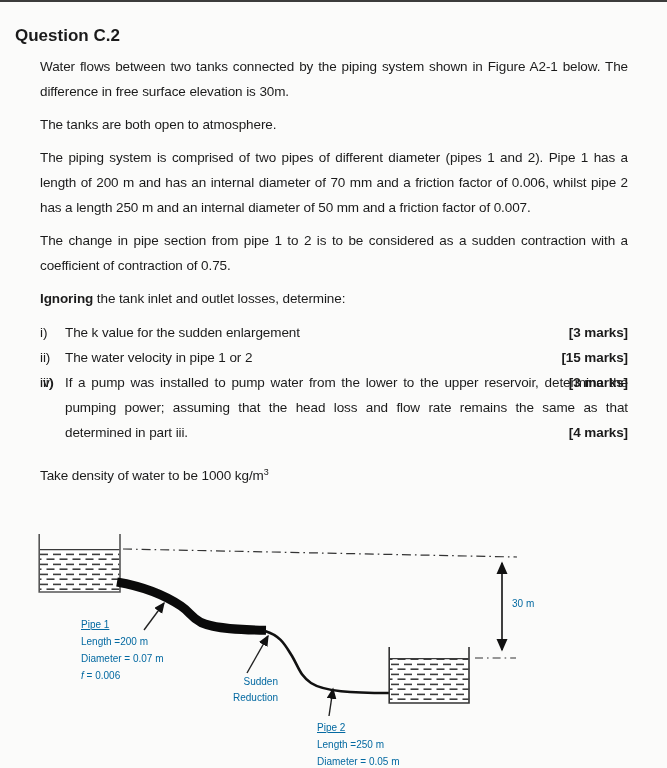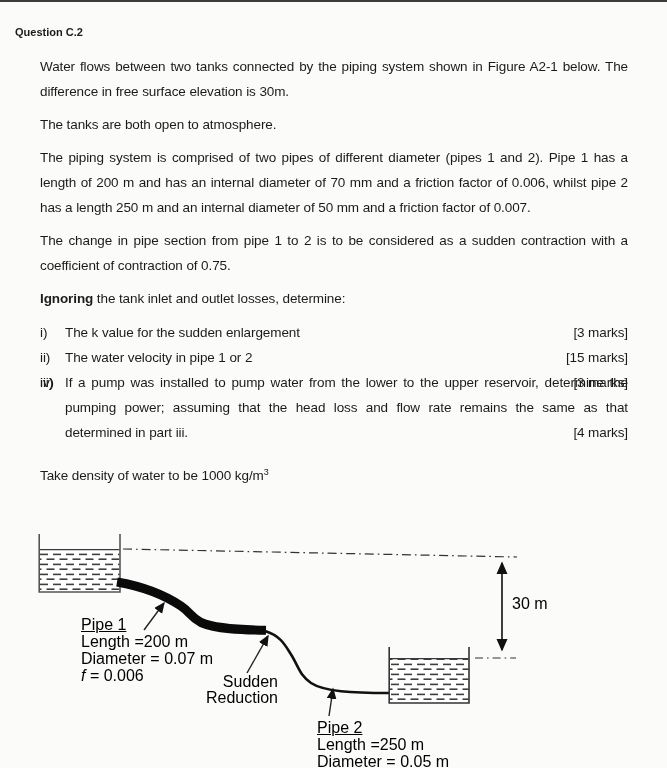--- a/index.html
+++ b/index.html
@@ -8,45 +8,45 @@
     background: #fbfbfa;
     color: #1b1b1b;
     font-family: "Liberation Sans", "DejaVu Sans", sans-serif;
     position: relative;
     overflow: hidden;
     border-top: 2px solid #3c3c3c;
     box-sizing: border-box;
   }
   .title {
     position: absolute; left: 15px; top: 24px;
-    font-size: 11px; font-weight: bold; margin: 0;
+    font-size: 17px; font-weight: bold; margin: 0;
   }
   .content {
     position: absolute; left: 40px; top: 52px; width: 588px;
     font-size: 13.5px; line-height: 25px; letter-spacing: -0.1px;
   }
   .para { margin: 0 0 8px 0; text-align: justify; }
   .qlist { margin-top: 9px; }
   .qitem {
     position: relative; padding-left: 25px; padding-right: 0;
     line-height: 25px; text-align: justify;
   }
   .qnum { position: absolute; left: 0; top: 0; }
-  .qmarks { position: absolute; right: 0; top: 0; font-weight: normal; }
+  .qmarks { position: absolute; right: 0; top: 0; font-weight: bold; }
   .qmarks.bottom { top: auto; bottom: 0; margin-left: 44px; }
   .density { margin-top: 18px; }
   sup { font-size: 9px; vertical-align: super; line-height: 0; }
 
   .figure {
     position: absolute; left: 0; top: 520px; width: 667px; height: 248px;
   }
   .figure svg { position: absolute; left: 0; top: 0; }
   .fig-label {
-    position: absolute; font-size: 16px; line-height: 17px;
-    color: #000000; white-space: nowrap;
+    position: absolute; font-size: 10px; line-height: 17px;
+    color: #0369a1; white-space: nowrap;
   }
   .fig-label .u { text-decoration: underline; }
   .f-sym { font-style: italic; }
   #pipe1-label { left: 81px; top: 94px; }
   #pipe2-label { left: 317px; top: 197px; }
   #sudden-label { left: 196px; top: 152px; width: 82px; text-align: right; line-height: 16px; }
   #elev-label { left: 512px; top: 73px; }
 </style>
 </head>
 <body>

